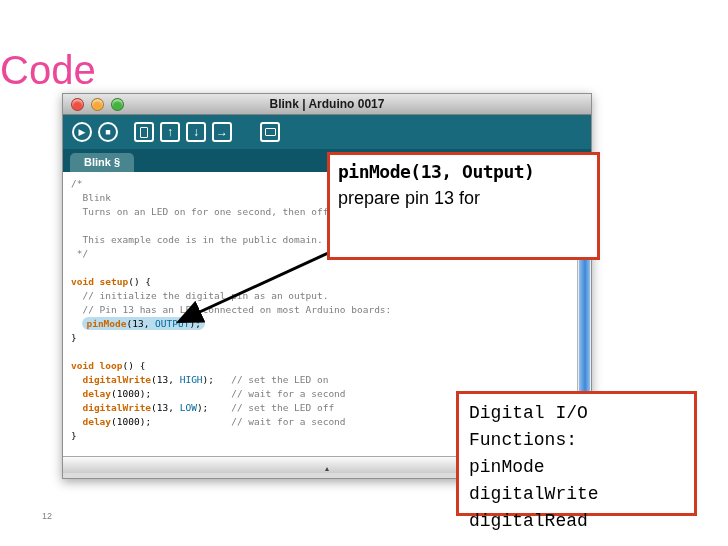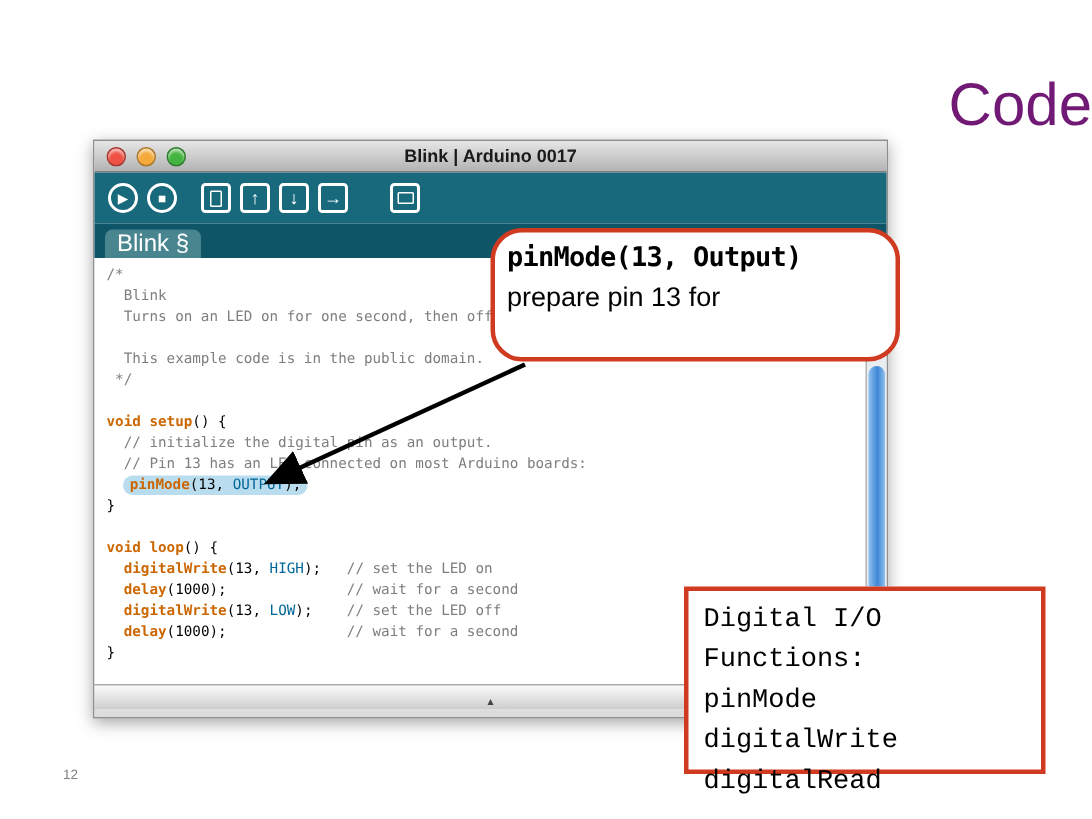--- a/index.html
+++ b/index.html
@@ -5,21 +5,21 @@
   * { margin:0; padding:0; box-sizing:border-box; }
   html,body { width:728px; height:546px; }
   body {
     position:relative; background:#ffffff; overflow:hidden;
     font-family:"Liberation Sans", sans-serif;
   }
 
   
   .slide-title {
     position:absolute; top:48px; left:0; width:100%;
-    text-align:right; font-size:40px; color:#701a75;
+    text-align:left; font-size:40px; color:#ec4899;
     font-family:"Liberation Sans", sans-serif;
   }
   .slide-number {
     position:absolute; left:42px; top:511px;
     font-size:9px; color:#808080;
   }
 
   
   .window {
     position:absolute; left:62px; top:93px; width:530px; height:386px;
@@ -56,21 +56,21 @@
   .icon-serial { width:11px; height:8px; border:1.5px solid #fff; border-radius:1px; }
   .arrow-glyph { font-size:12px; font-weight:bold; }
 
   .tabs {
     position:absolute; top:55px; left:0; right:0; height:23px;
     background:#0e5568;
   }
   .tab {
     position:absolute; left:7px; bottom:0; width:64px; height:19px;
     background:#49858f; border-radius:5px 5px 0 0;
-    color:#fff; font-size:16px; font-weight:normal; text-align:center; line-height:19px;
+    color:#fff; font-size:11px; font-weight:bold; text-align:center; line-height:19px;
     cursor:pointer;
   }
 
   .code-area {
     position:absolute; top:78px; left:0; right:14px; height:284px;
     background:#fff; overflow:hidden; padding:5px 0 0 8px;
     font-family:"DejaVu Sans Mono", monospace; font-size:9.5px; line-height:14px;
     white-space:pre; color:#000;
   }
   .code-line { height:14px; }
@@ -101,21 +101,21 @@
     background:#dcdcdc;
   }
 
   
   .arrow-overlay { position:absolute; left:0; top:0; z-index:4; pointer-events:none; }
 
   
   .callout {
     position:absolute; background:#fff; border:3px solid #d03a20; z-index:5;
   }
-  .callout-pinmode { left:327px; top:152px; width:273px; height:89px; padding:3px 8px;border-radius:21px; }
+  .callout-pinmode { left:327px; top:152px; width:273px; height:108px; padding:3px 8px; }
   .callout-code-line {
     font-family:"DejaVu Sans Mono", monospace; font-weight:bold;
     font-size:18px; line-height:27px; color:#000; letter-spacing:-0.5px;
   }
   .callout-text-line { font-size:18px; line-height:26px; color:#000; }
   .callout-functions { left:456px; top:391px; width:241px; height:125px; padding:6px 10px; }
   .callout-functions .callout-text-line { line-height:27px;font-family:Liberation Mono, monospace; }
 </style>
 </head>
 <body>

